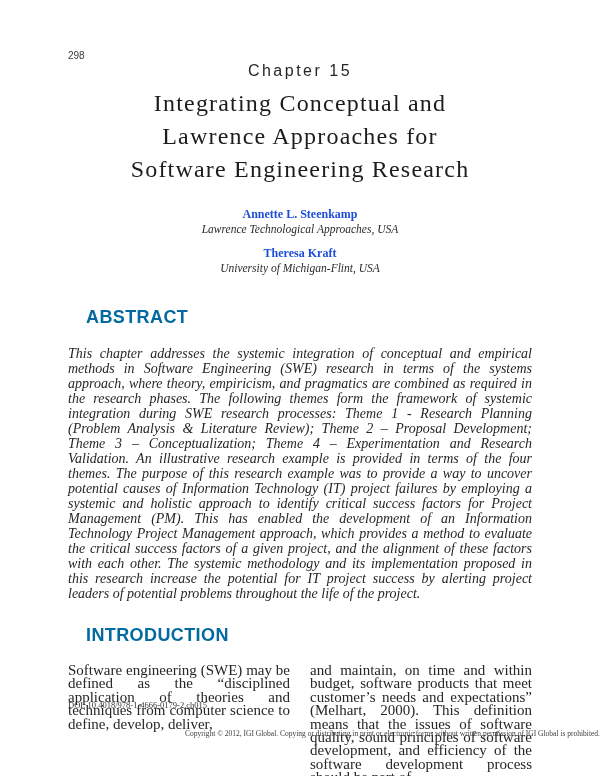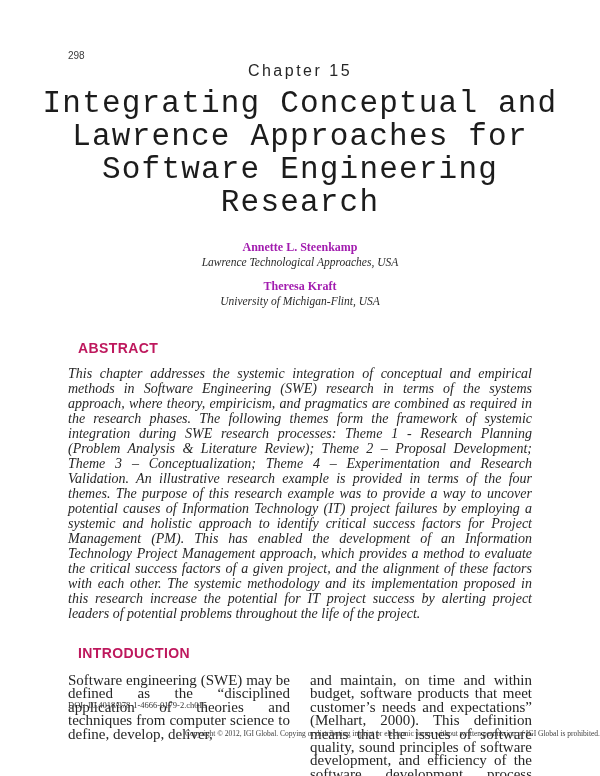--- a/index.html
+++ b/index.html
@@ -25,40 +25,40 @@
     text-align: center;
     font-family: "Liberation Sans", sans-serif;
     font-size: 16px;
     letter-spacing: 2.5px;
     color: #262626;
   }
   .title {
     margin: 7px auto 0;
     width: 520px;
     text-align: center;
-    font-family: Liberation Mono, monospace;
+    font-family: Liberation Serif, serif;
     font-weight: normal;
-    font-size: 31px;
+    font-size: 24px;
     line-height: 33px;
     letter-spacing: 1.2px;
     color: #1c1c1c;
   }
   .authors { margin-top: 21px; text-align: center; }
   .author + .author { margin-top: 11px; }
-  .author-name { font-weight: bold; font-size: 12px; color: #a21caf; }
+  .author-name { font-weight: bold; font-size: 12px; color: #1d4ed8; }
   .author-affiliation { font-style: italic; font-size: 11.5px; margin-top: 1px; color: #2a2a2a; }
   .section { width: 464px; margin-left: auto; margin-right: auto; }
   .abstract-section { margin-top: 33px; }
   .section-heading {
-    margin: 10px;
+    margin: 18px;
     font-family: "Liberation Sans", sans-serif;
-    font-size: 14px;
+    font-size: 18px;
     font-weight: bold;
     letter-spacing: 0.4px;
-    color: #be185d;
+    color: #0369a1;
   }
   .abstract-text {
     margin: 9px 0 12px;
     font-style: italic;
     font-size: 14px;
     line-height: 15px;
     text-align: justify;
     color: #262626;
   }
   .intro-section { margin-top: 24px; }

